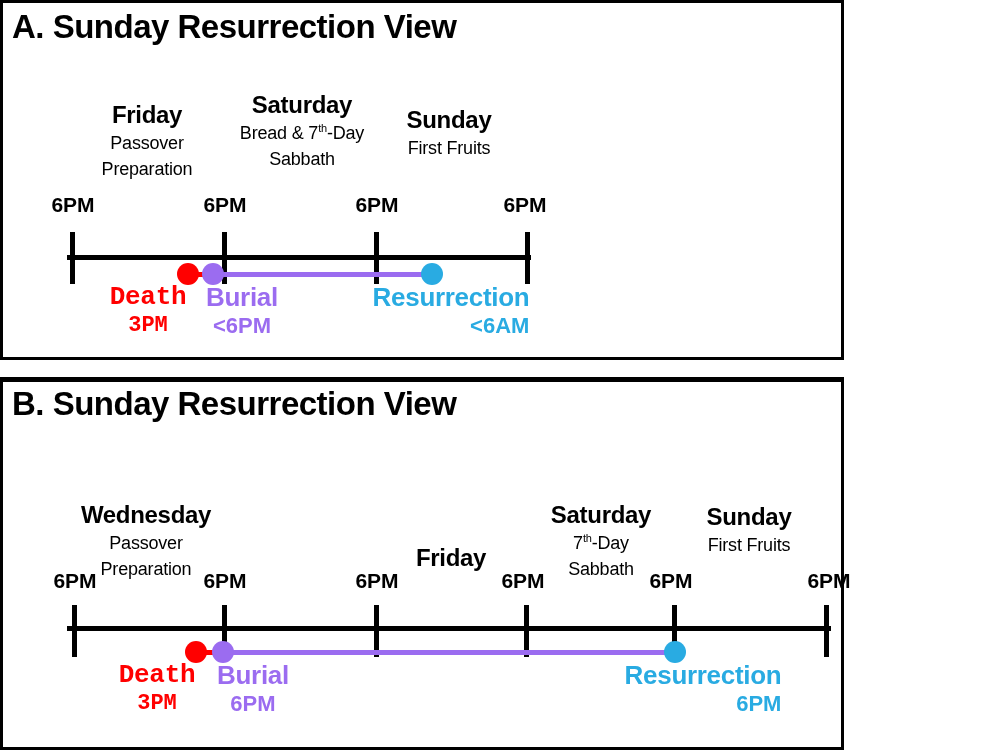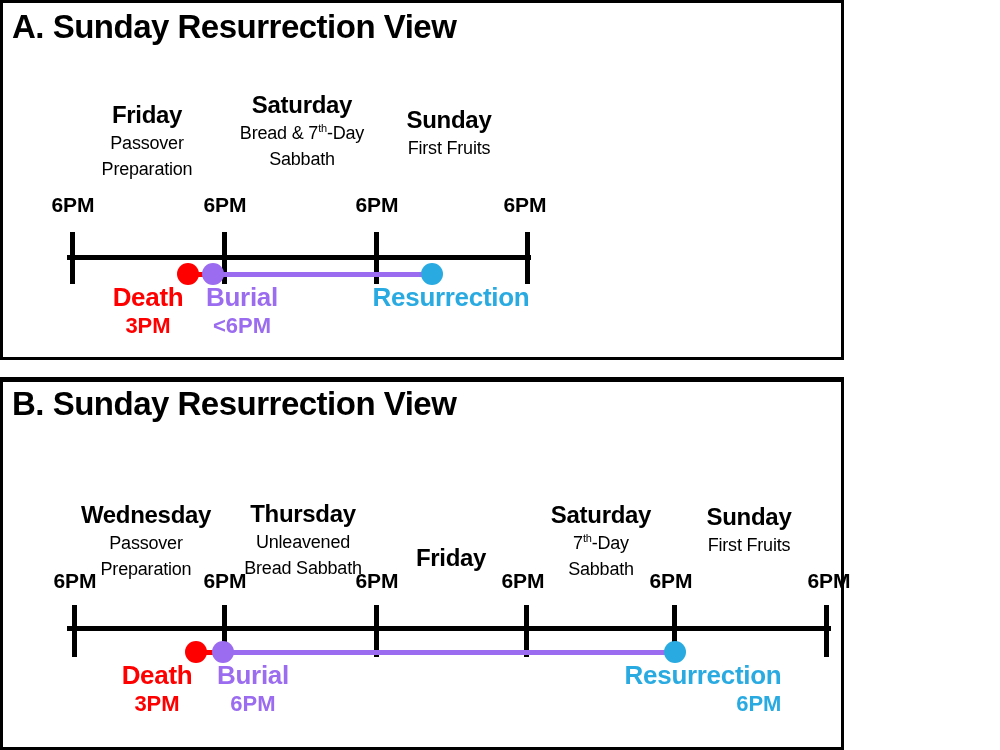--- a/index.html
+++ b/index.html
@@ -32,21 +32,21 @@
   .seg{position:absolute;height:5px;}
   .seg-death{background:var(--death);}
   .seg-burial{background:var(--burial);}
   .dot{position:absolute;width:22px;height:22px;border-radius:50%;}
   .dot-death{background:var(--death);}
   .dot-burial{background:var(--burial);}
   .dot-res{background:var(--resurrection);}
   .evt{position:absolute;transform:translateX(-50%);text-align:center;white-space:nowrap;}
   .elabel{font-size:26px;font-weight:bold;line-height:28px;letter-spacing:-0.3px;}
   .etime{font-size:22px;font-weight:bold;line-height:26px;margin-top:2px;}
-  .evt-death{color:var(--death);}
+  .evt-death{color:var(--death);font-family:Liberation Mono, monospace;}
   .evt-burial{color:var(--burial);}
   .evt-res{color:var(--resurrection);text-align:right;}
 </style>
 </head>
 <body>
 
 <div class="canvas">
 
   <section class="panel" id="panelA">
     <div class="ptitle">A. Sunday Resurrection View</div>
@@ -88,38 +88,34 @@
     <div class="evt evt-death" style="left:148px;top:283px">
       <div class="elabel">Death</div>
       <div class="etime">3PM</div>
     </div>
     <div class="evt evt-burial" style="left:242px;top:283px">
       <div class="elabel">Burial</div>
       <div class="etime">&lt;6PM</div>
     </div>
     <div class="evt evt-res" style="left:451px;top:283px">
       <div class="elabel">Resurrection</div>
+      <div class="etime">&lt;6AM</div>
     </div>
   </section>
 
   <section class="panel" id="panelB">
     <div class="thickbar"></div>
     <div class="ptitle">B. Sunday Resurrection View</div>
 
     <div class="day" style="left:146px;top:123px">
       <div class="dname">Wednesday</div>
       <div class="dsub">Passover</div>
       <div class="dsub">Preparation</div>
     </div>
 
-    <div class="day" style="left:303px;top:122px">
-      <div class="dname">Thursday</div>
-      <div class="dsub">Unleavened</div>
-      <div class="dsub">Bread Sabbath</div>
-    </div>
 
     <div class="day" style="left:451px;top:166px">
       <div class="dname">Friday</div>
     </div>
 
     <div class="day" style="left:601px;top:123px">
       <div class="dname">Saturday</div>
       <div class="dsub"><span>7</span><sup>th</sup><span>-Day</span></div>
       <div class="dsub">Sabbath</div>
     </div>

